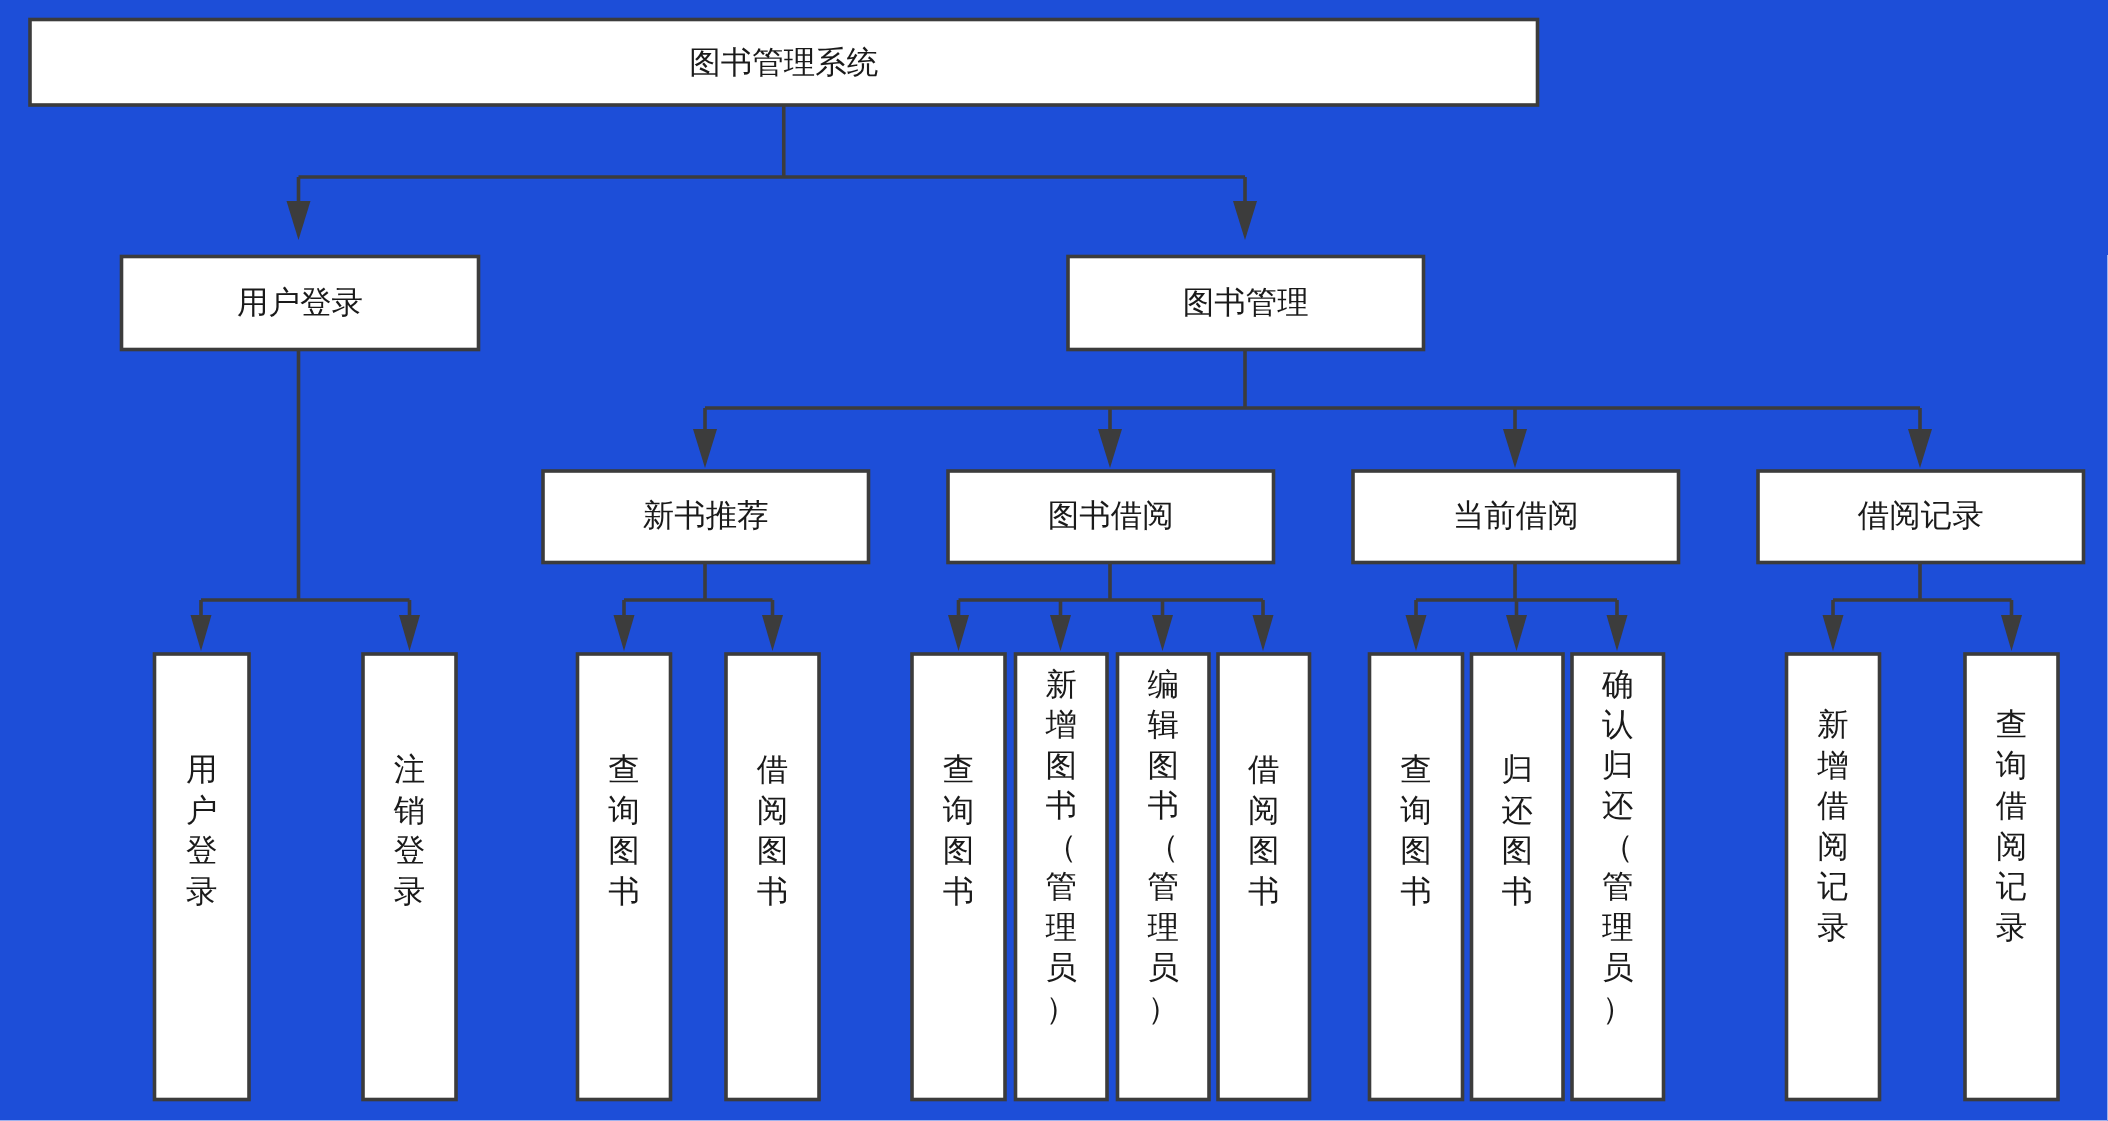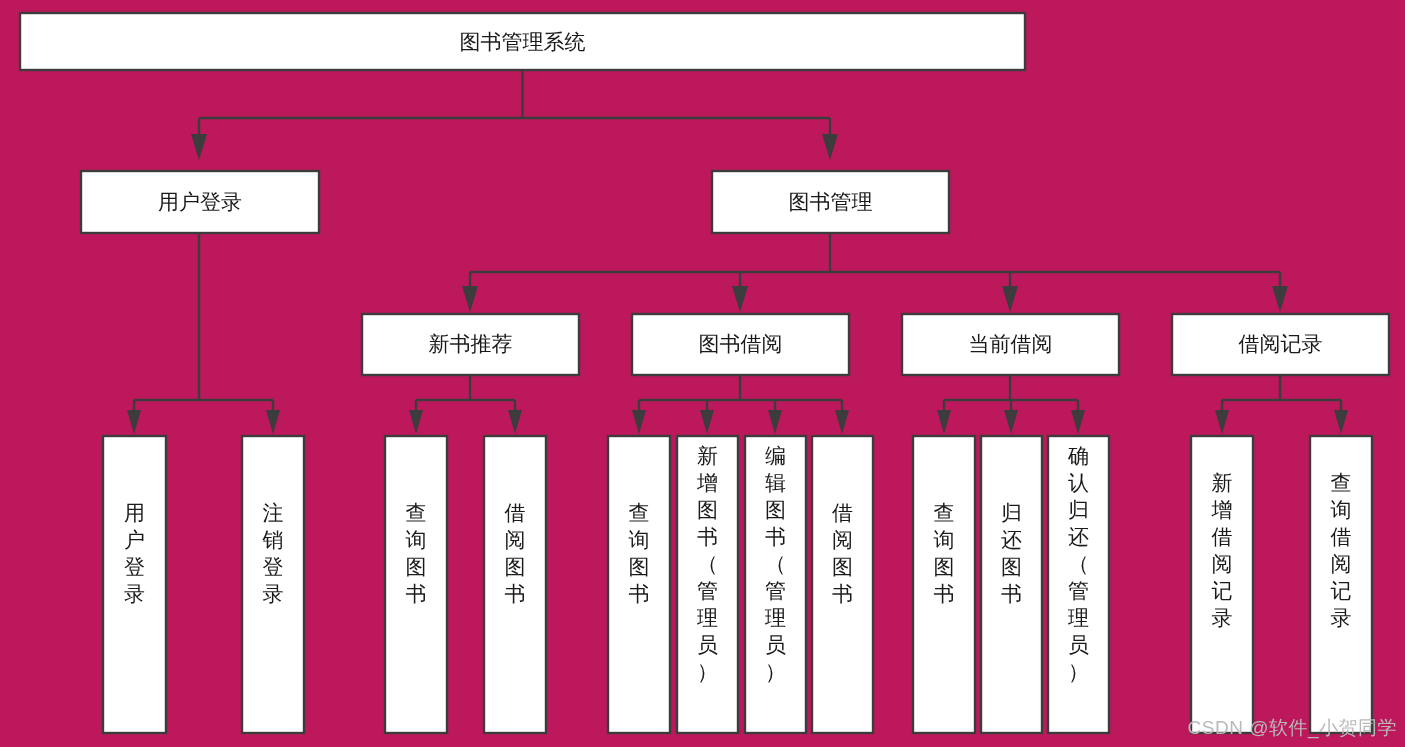--- a/index.html
+++ b/index.html
@@ -8,21 +8,21 @@
     padding: 0;
     background: #ffffff;
   }
   body {
     font-family: "Liberation Sans", "DejaVu Sans", sans-serif;
   }
   #diagram-root {
     position: relative;
     width: 1405px;
     height: 747px;
-    background: #be185d;
+    background: #1d4ed8;
     overflow: hidden;
   }
   svg.diagram-canvas {
     position: absolute;
     left: 0;
     top: 0;
     width: 1405px;
     height: 747px;
     display: block;
   }
@@ -233,15 +233,14 @@
       <rect class="node-box" x="1191" y="436" width="62" height="297"></rect>
       <text class="node-label-vertical" x="1222" y="490"><tspan x="1222" y="490">新</tspan><tspan x="1222" y="517">增</tspan><tspan x="1222" y="544">借</tspan><tspan x="1222" y="571">阅</tspan><tspan x="1222" y="598">记</tspan><tspan x="1222" y="625">录</tspan></text>
     </g>
     <g>
       <rect class="node-box" x="1310" y="436" width="62" height="297"></rect>
       <text class="node-label-vertical" x="1341" y="490"><tspan x="1341" y="490">查</tspan><tspan x="1341" y="517">询</tspan><tspan x="1341" y="544">借</tspan><tspan x="1341" y="571">阅</tspan><tspan x="1341" y="598">记</tspan><tspan x="1341" y="625">录</tspan></text>
     </g>
 
   </svg>
 
-  <div class="watermark-text">CSDN @软件_小贺同学</div>
 
 </div>
 
 </body></html>

